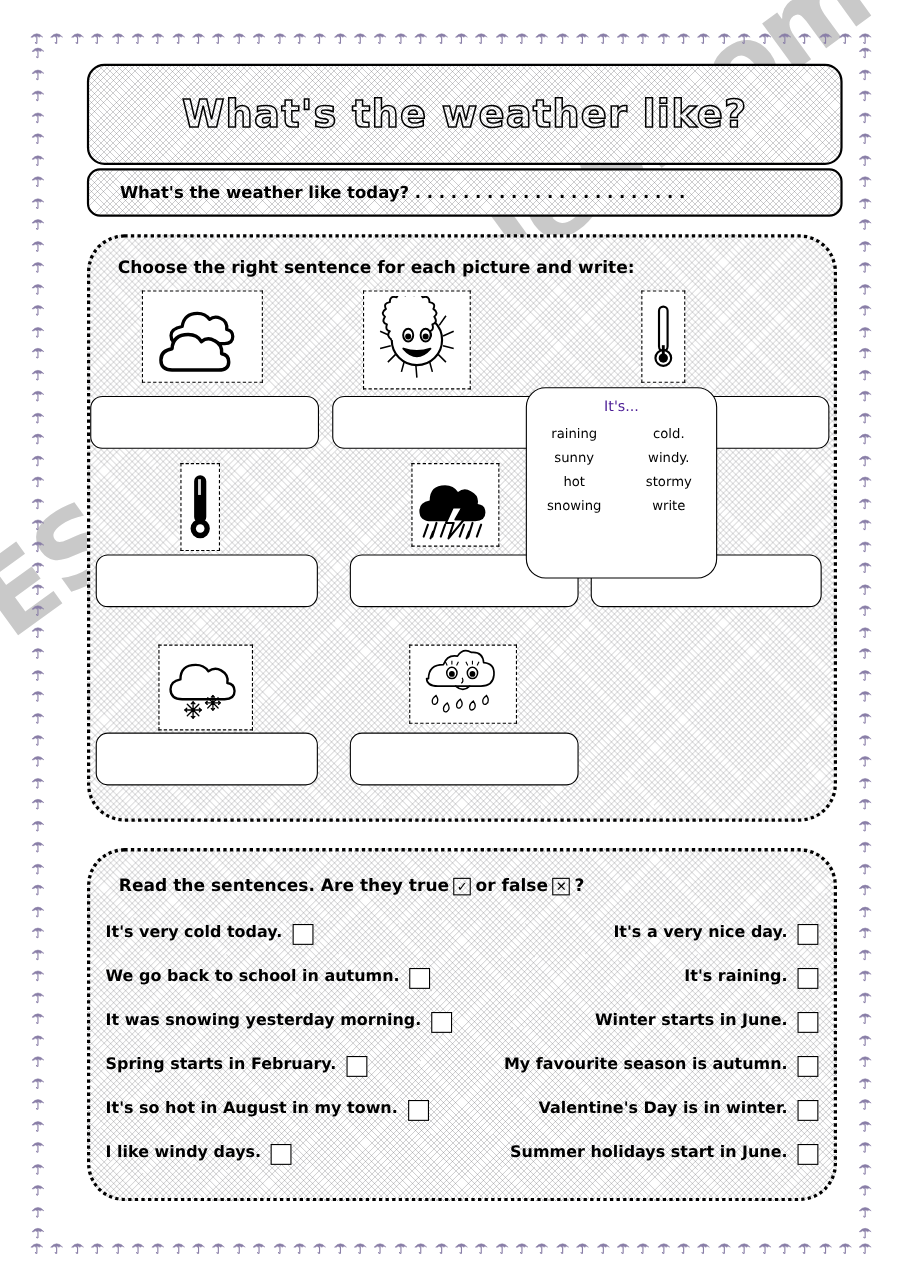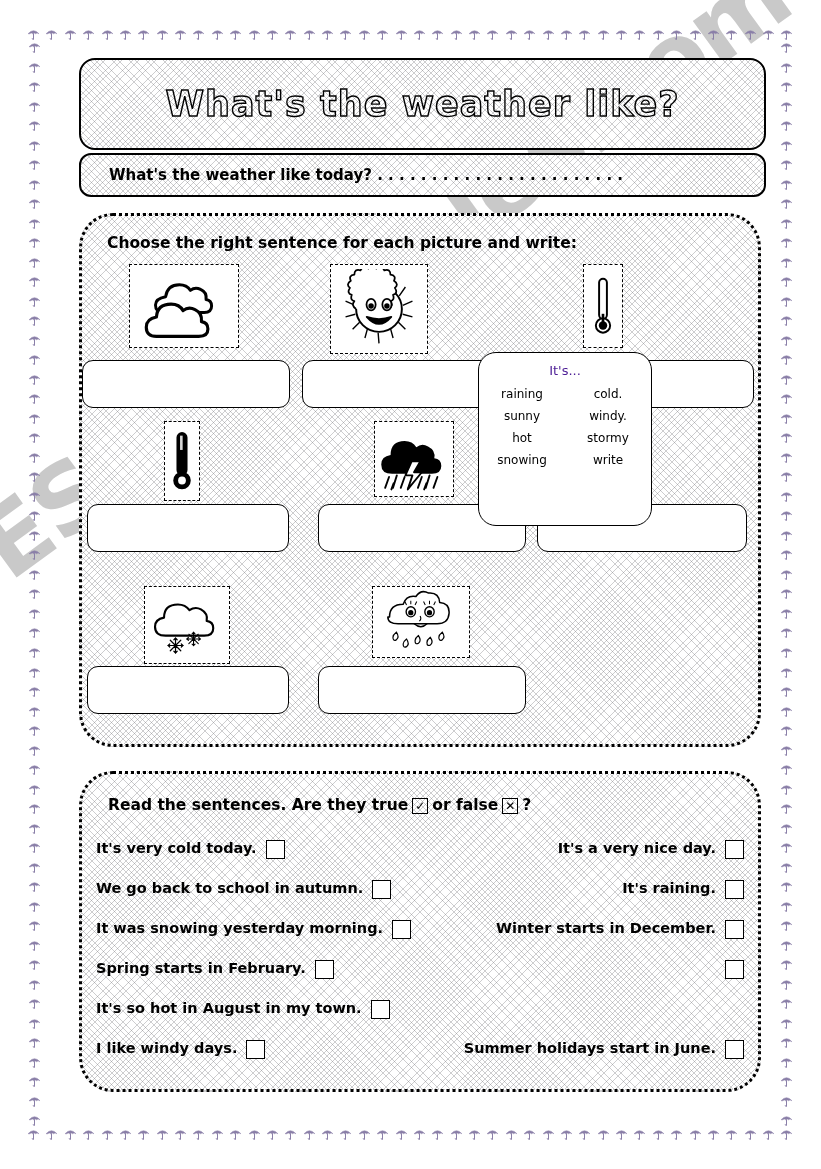--- a/index.html
+++ b/index.html
@@ -1259,38 +1259,43 @@
             <span class="tf-text">It's raining.</span>
                   <span class="tf-cb"></span>
           </div>
         </div>
         <div class="tf-row" style="top: 146px;">
           <div class="tf-left">
             <span class="tf-text">It was snowing yesterday morning.</span>
                  <span class="tf-cb"></span>
           </div>
           <div class="tf-right">
-            <span class="tf-text">Winter starts in December.</span>
+            <span class="tf-text">Winter starts in June.</span>
                   <span class="tf-cb"></span>
           </div>
         </div>
         <div class="tf-row" style="top: 186px;">
           <div class="tf-left">
             <span class="tf-text">Spring starts in February.</span>
                  <span class="tf-cb"></span>
           </div>
           <div class="tf-right">
+            <span class="tf-text">My favourite season is autumn.</span>
                   <span class="tf-cb"></span>
           </div>
         </div>
         <div class="tf-row" style="top: 226px;">
           <div class="tf-left">
             <span class="tf-text">It's so hot in August in my town.</span>
                  <span class="tf-cb"></span>
           </div>
+          <div class="tf-right">
+            <span class="tf-text">Valentine's Day is in winter.</span>
+                  <span class="tf-cb"></span>
+          </div>
         </div>
         <div class="tf-row" style="top: 266px;">
           <div class="tf-left">
             <span class="tf-text">I like windy days.</span>
                  <span class="tf-cb"></span>
           </div>
           <div class="tf-right">
             <span class="tf-text">Summer holidays start in June.</span>
                   <span class="tf-cb"></span>
           </div>

